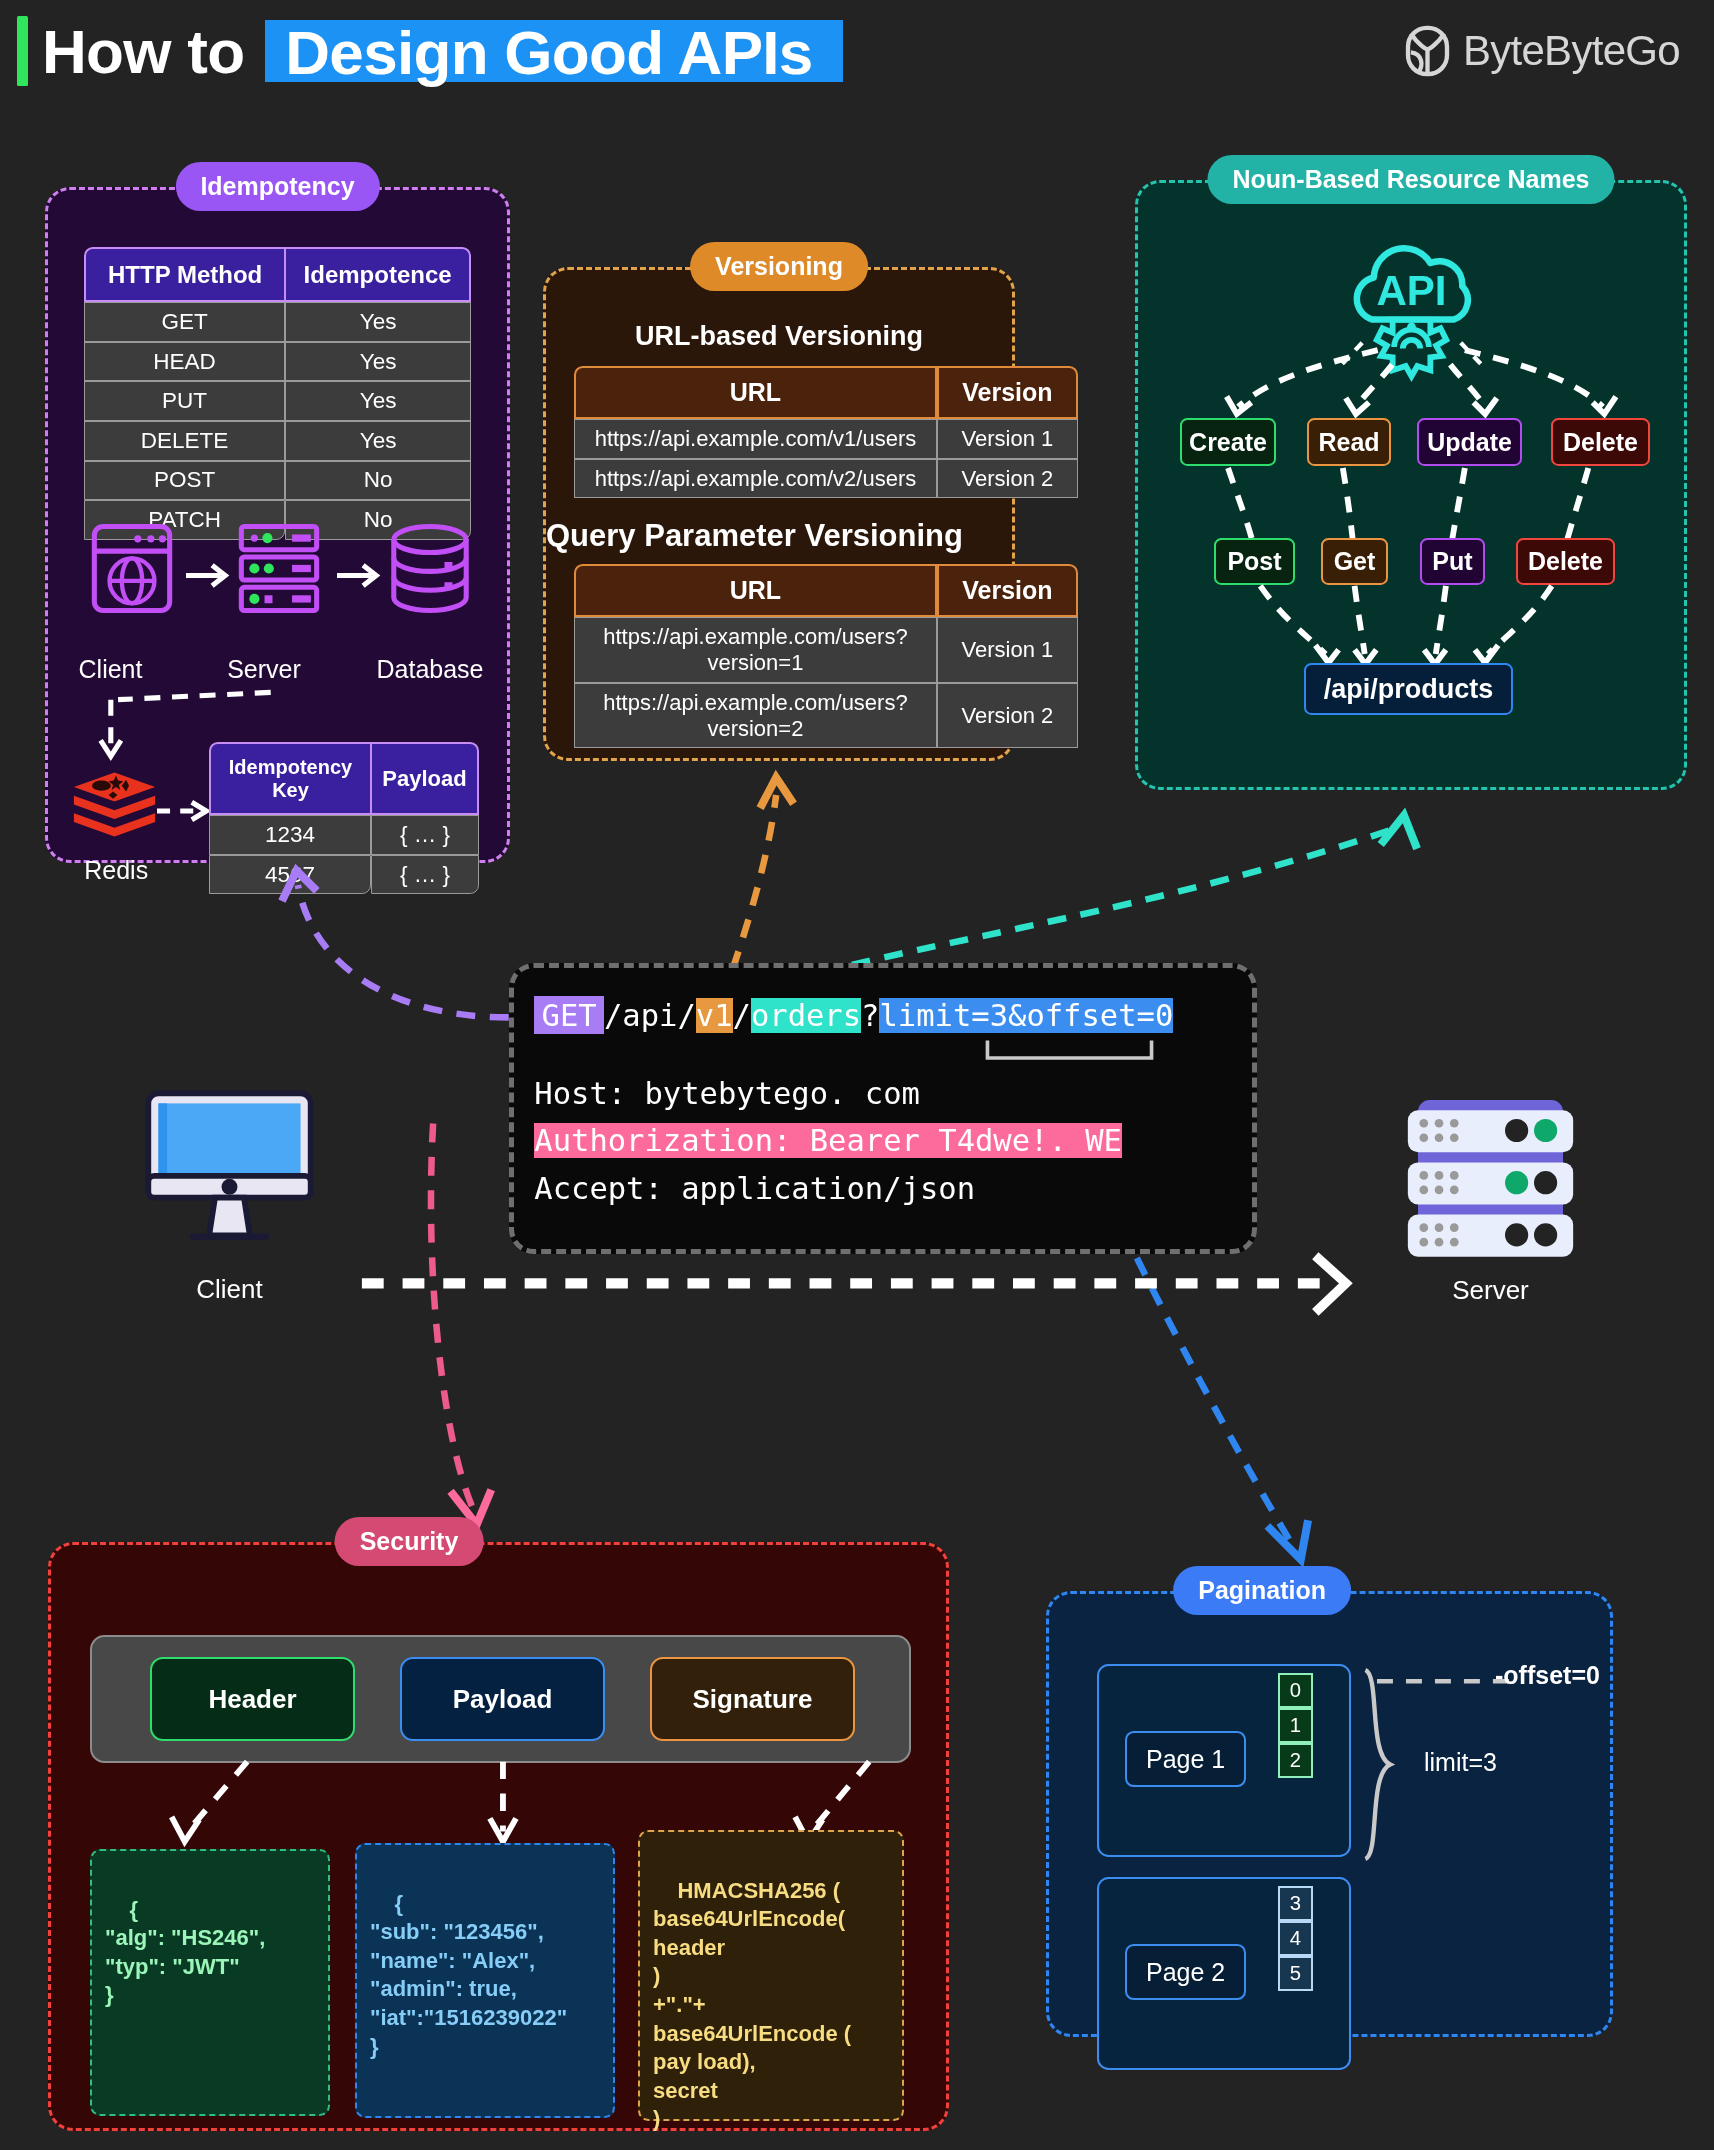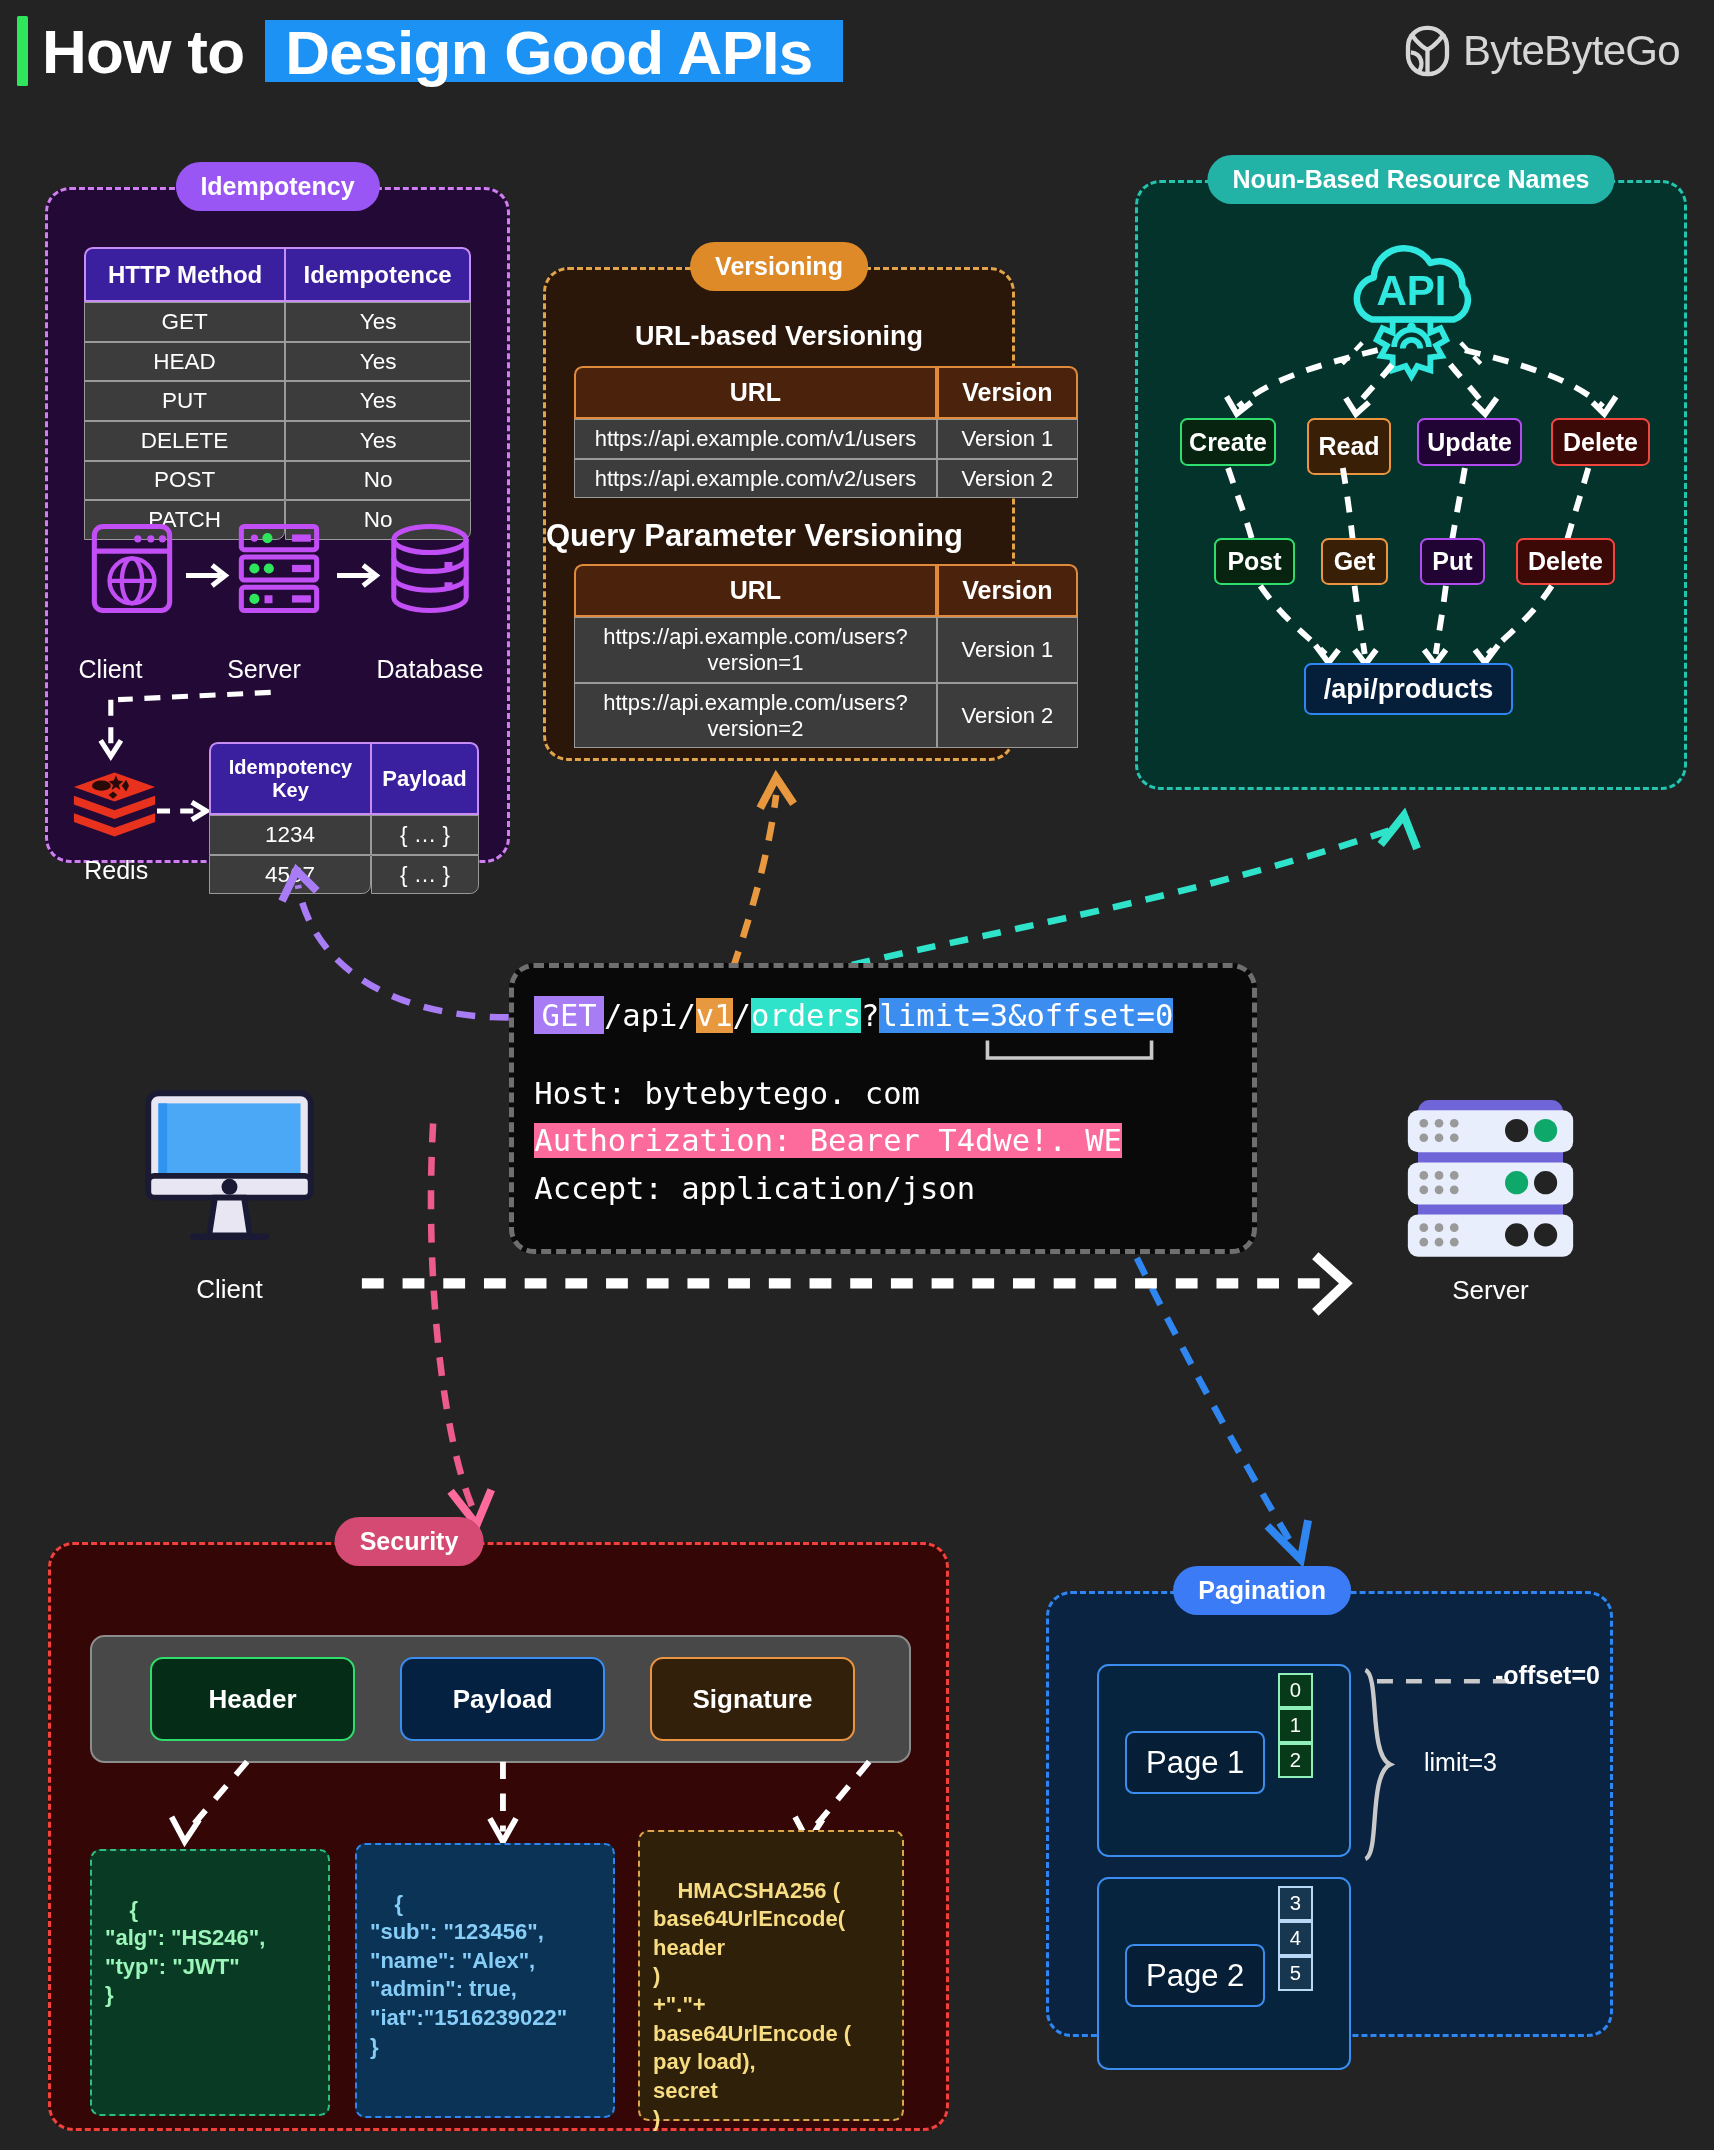--- a/index.html
+++ b/index.html
@@ -102,21 +102,21 @@
   .codebox {
     border-radius: 10.2px; border: 2.9px dashed;
     font-size: 22px; font-weight: bold; line-height: 1.30;
     padding: 16px 13px; white-space: pre-wrap;
   }
 
   
   .page-card { border: 2.9px solid #3b8ef0; border-radius: 11.6px; background: #07243f; }
   .page-label {
     border: 2.2px solid #3b8ef0; border-radius: 8.7px; background: #061f36;
-    font-size: 31px; color: #fff; padding: 11.6px 19px;
+    font-size: 25px; color: #fff; padding: 11.6px 19px;
   }
   .pg-item {
     width: 35px; height: 35px; border: 2.2px solid;
     font-size: 20.3px; color: #fff;
     display: flex; align-items: center; justify-content: center;
   }
 
   .label-small { font-size: 25px; color: #ffffff; text-align: center; }
   svg { overflow: visible; }
 </style>
@@ -363,21 +363,21 @@
       <polyline points="122,104 136,128 156,112"></polyline>
       <polyline points="286,106 300,128 318,112"></polyline>
       <polyline points="462,112 478,128 494,106"></polyline>
       <polyline points="626,112 642,128 658,104"></polyline>
     </g>
   </svg>
 
   <div class="abs node" style="left:42px; top:235px; width:96px; height:48px; border-color:#2fdd6c; background:#06240f;">
     <span>Create</span>
   </div>
-  <div class="abs node" style="left:169px; top:235px; width:84px; height:57px; border-color:#eb9541; background:#3a1f07;">
+  <div class="abs node" style="left:169px; top:235px; width:84px; height:48px; border-color:#eb9541; background:#3a1f07;">
     <span>Read</span>
   </div>
   <div class="abs node" style="left:279px; top:235px; width:105px; height:48px; border-color:#b24bf0; background:#210434;">
     <span>Update</span>
   </div>
   <div class="abs node" style="left:413px; top:235px; width:99px; height:48px; border-color:#f1453d; background:#3d0907;">
     <span>Delete</span>
   </div>
 
   <svg class="abs" style="left:0; top:282px;" width="552" height="80" viewBox="0 0 760 110">

